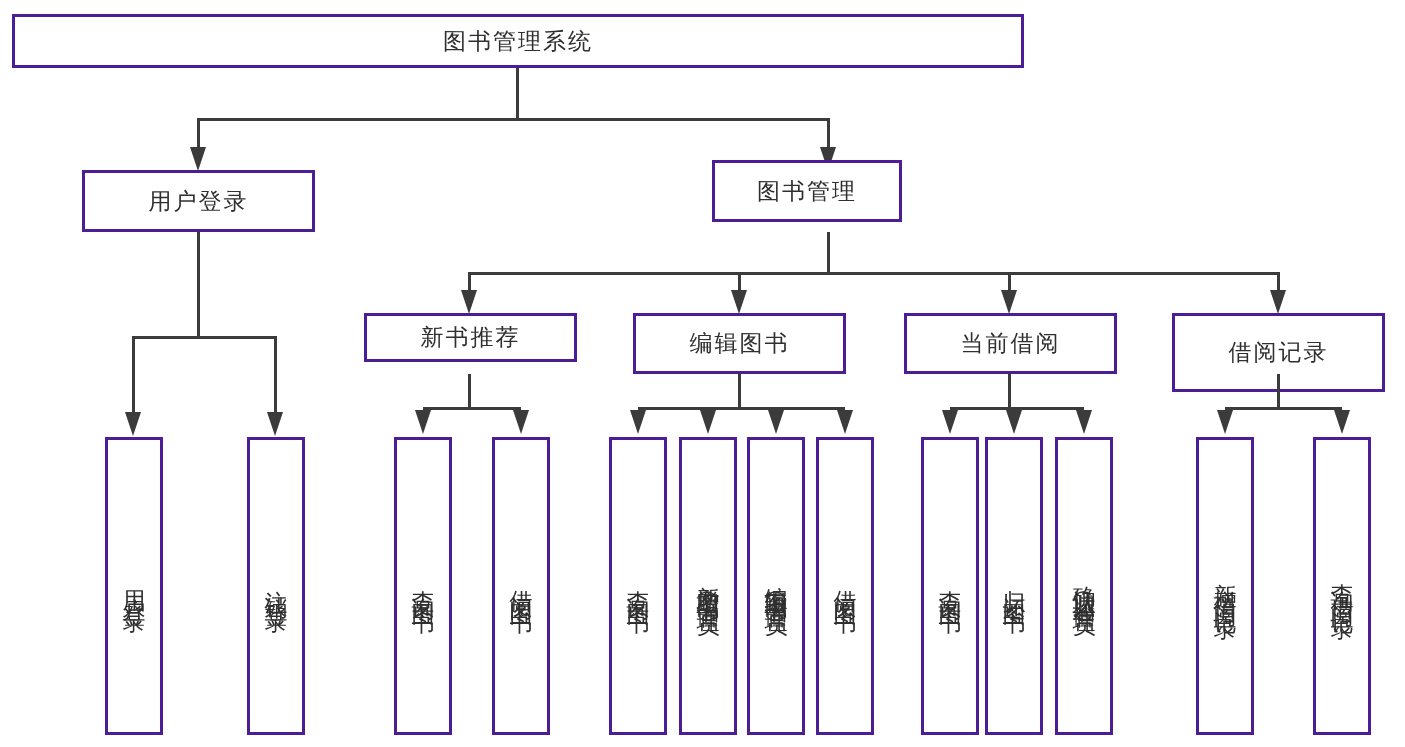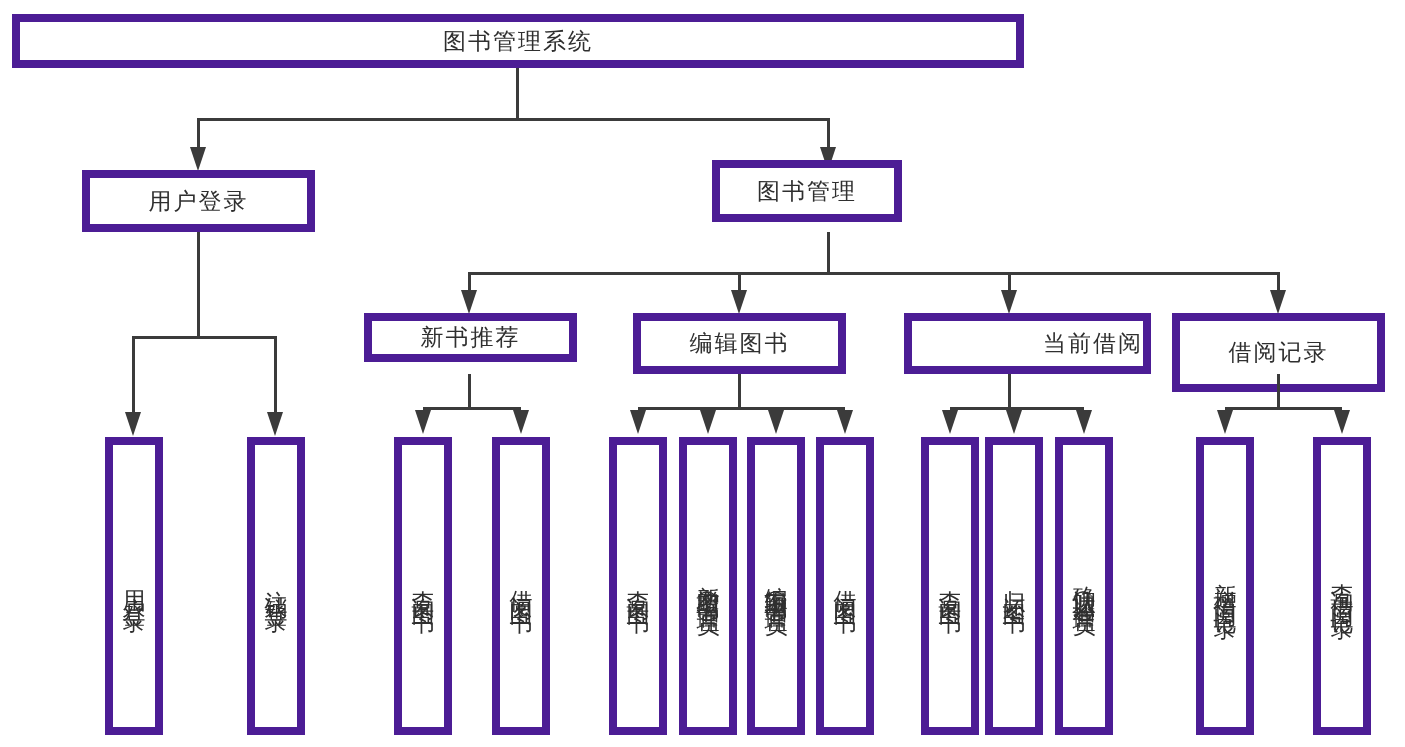--- a/index.html
+++ b/index.html
@@ -11,21 +11,21 @@
   #stage {
     position: relative;
     width: 1405px;
     height: 747px;
     background: #ffffff;
     overflow: hidden;
   }
   .box {
     position: absolute;
     background: #ffffff;
-    border: 8px solid #4c1d95;
+    border: 3px solid #4c1d95;
     box-sizing: border-box;
     display: flex;
     align-items: center;
     justify-content: center;
     color: #2f2f2f;
   }
   .hlabel {
     font-size: 23px;
     letter-spacing: 2px;
     white-space: nowrap;
@@ -105,21 +105,21 @@
   <div class="ahead" style="left:1001px; top:290px;"></div>
   <div class="vline" style="left:1277px; top:272px; height:19px;"></div>
   <div class="ahead" style="left:1270px; top:290px;"></div>
 
   <div class="box" style="left:364px; top:313px; width:213px; height:49px;">
     <span class="hlabel">新书推荐</span>
   </div>
   <div class="box" style="left:633px; top:313px; width:213px; height:61px;">
     <span class="hlabel">编辑图书</span>
   </div>
-  <div class="box" style="left:904px; top:313px; width:247px; height:61px;justify-content:flex-end;">
+  <div class="box" style="left:904px; top:313px; width:213px; height:61px;">
     <span class="hlabel">当前借阅</span>
   </div>
   <div class="box" style="left:1172px; top:313px; width:213px; height:79px;">
     <span class="hlabel">借阅记录</span>
   </div>
 
   <div class="vline" style="left:468px; top:374px; height:33px;"></div>
   <div class="hline" style="left:423px; top:407px; width:98px;"></div>
   <div class="ahead" style="left:415px; top:410px;"></div>
   <div class="ahead" style="left:513px; top:410px;"></div>

